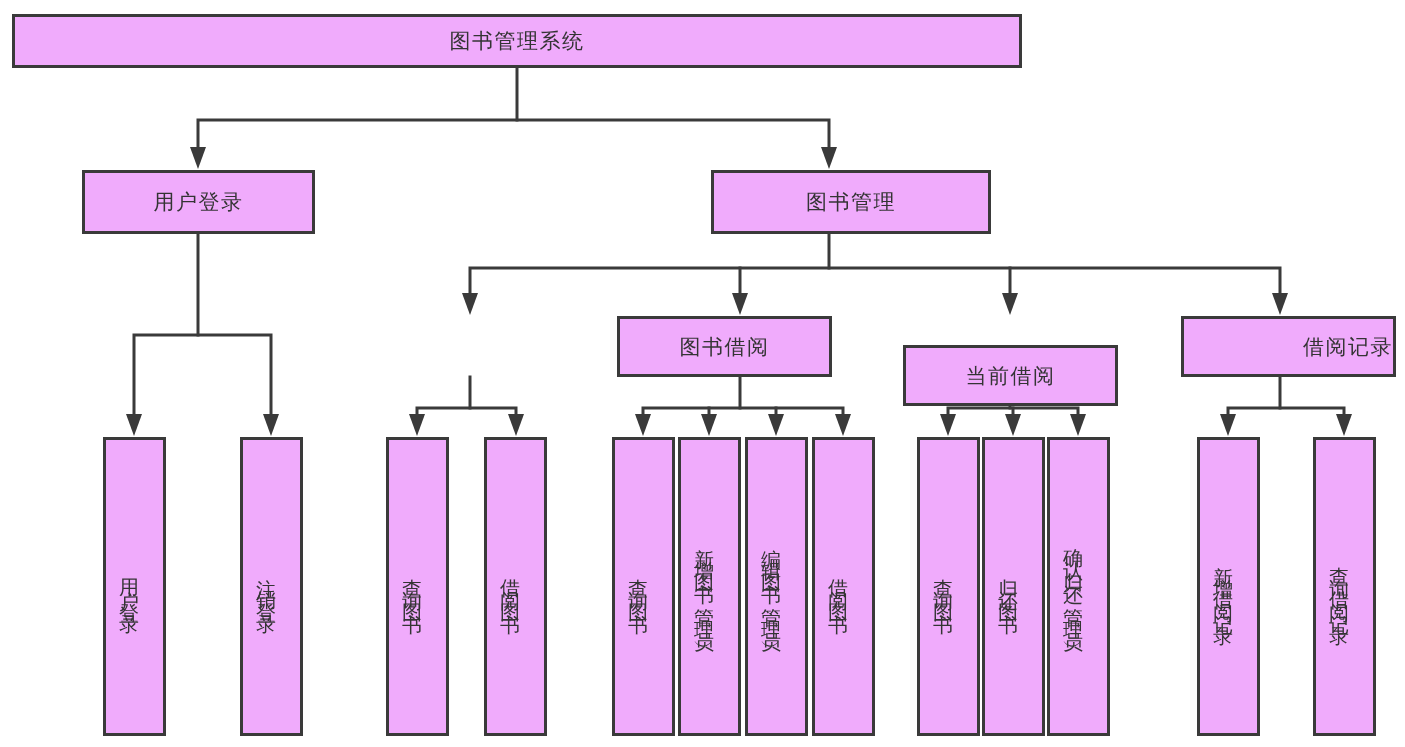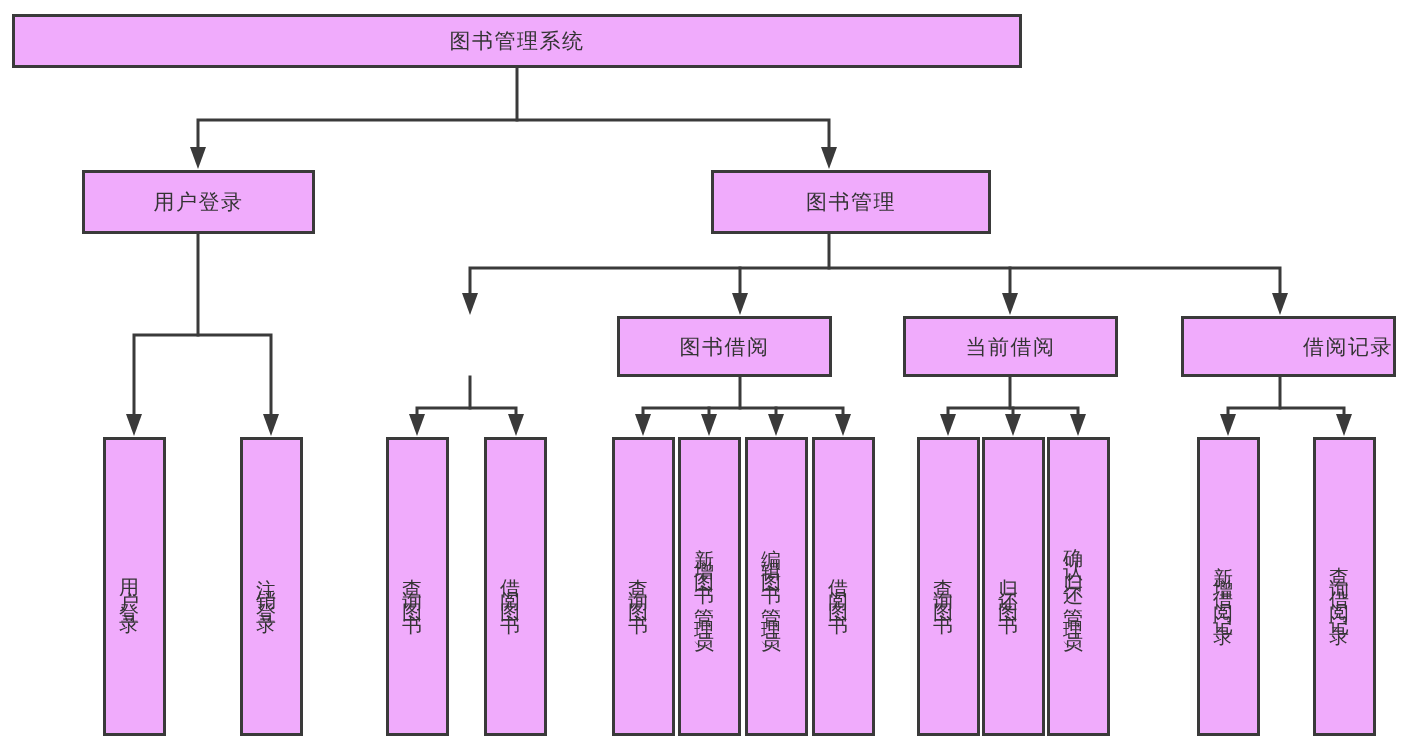--- a/index.html
+++ b/index.html
@@ -13,21 +13,21 @@
     position:absolute;z-index:2;box-sizing:border-box;background:#f0abfc;
     border:3px solid var(--line,#3a3a3a);
     display:flex;align-items:center;justify-content:center;
   }
   .h-label{font-size:21px;letter-spacing:1.5px;white-space:nowrap;}
   .root{left:12px;top:14px;width:1010px;height:54px;}
   .lv2{top:170px;height:64px;}
   .lv2-a{left:82px;width:233px;}
   .lv2-b{left:711px;width:280px;}
   .lv3{top:316px;width:215px;height:61px;}
-  .lv3-a{left:363px;} .lv3-b{left:617px;} .lv3-c{left:903px;} .lv3-d{left:1181px;justify-content:flex-end;}
+  .lv3-a{left:363px;} .lv3-b{left:617px;} .lv3-c{left:903px;margin-top:29px;} .lv3-d{left:1181px;justify-content:flex-end;}
   .leaf{top:437px;width:63px;height:299px;}
   .vtext{
     writing-mode:vertical-rl;text-orientation:mixed;
     font-size:20px;letter-spacing:12px;line-height:1;white-space:nowrap;
     padding-block-start:10px;
   }
   .leafA1{left:103px;} .leafA2{left:240px;}
   .leafB1{left:386px;} .leafB2{left:484px;}
   .leafC1{left:612px;} .leafC2{left:678px;} .leafC3{left:745px;} .leafC4{left:812px;}
   .leafD1{left:917px;} .leafD2{left:982px;} .leafD3{left:1047px;}

